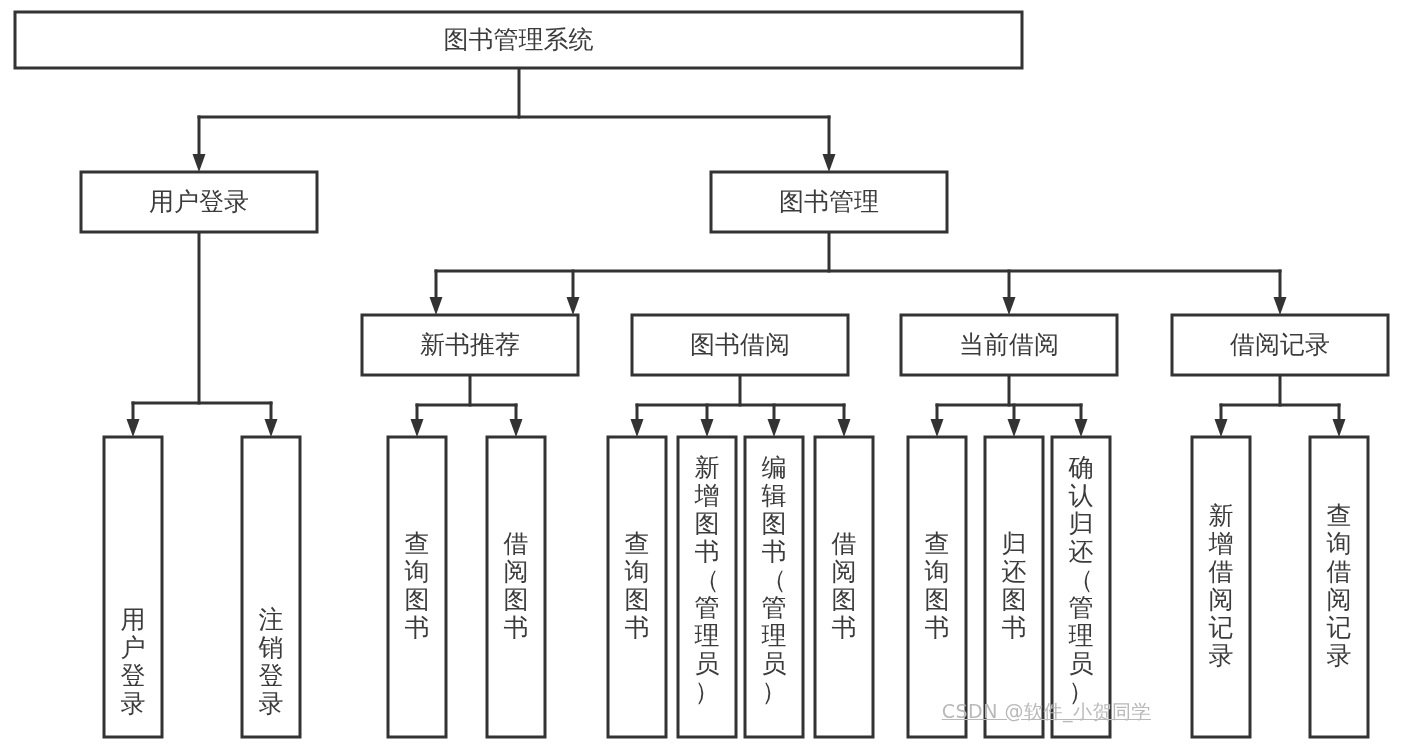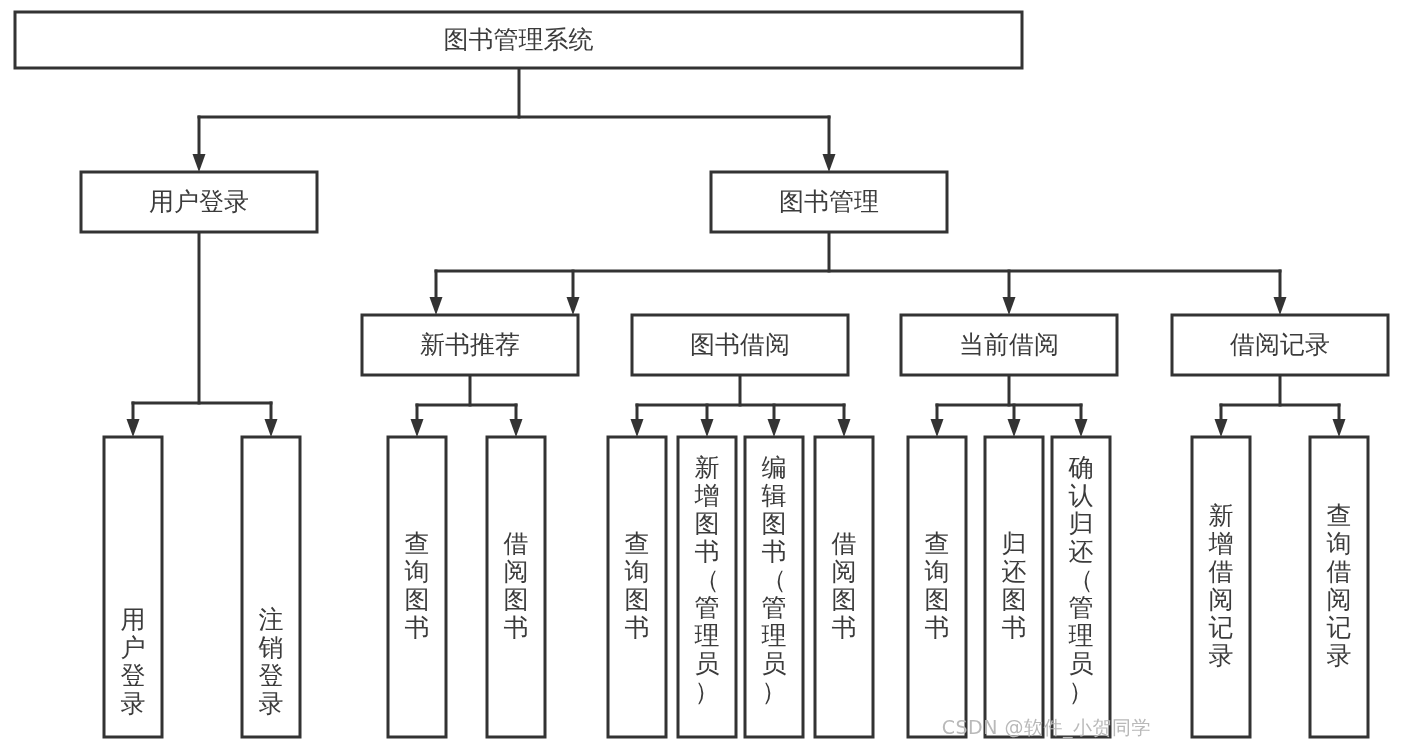--- a/index.html
+++ b/index.html
@@ -52,27 +52,28 @@
   }
   .node-label-v {
     fill: #3b3b3b;
     font-family: "DejaVu Sans", "Liberation Sans", sans-serif;
     font-size: 25px;
     text-anchor: middle;
   }
   .watermark {
     position: absolute;
     right: 8px;
-    bottom: 6px;
+    bottom: 22px;
     font-family: "DejaVu Sans", "Liberation Sans", sans-serif;
     font-size: 19px;
     color: #b9b9b9;
     white-space: nowrap;
     letter-spacing: 0.5px;
     user-select: none;
+    text-decoration: underline;
   }
 </style>
 </head>
 <body>
 
 <div id="diagram-root">
   <svg id="tree-svg" viewBox="0 0 1405 747" xmlns="http://www.w3.org/2000/svg">
     <g id="edges-layer">
         <g>
           <path class="connector" d="M 519 68 L 519 117"></path>

